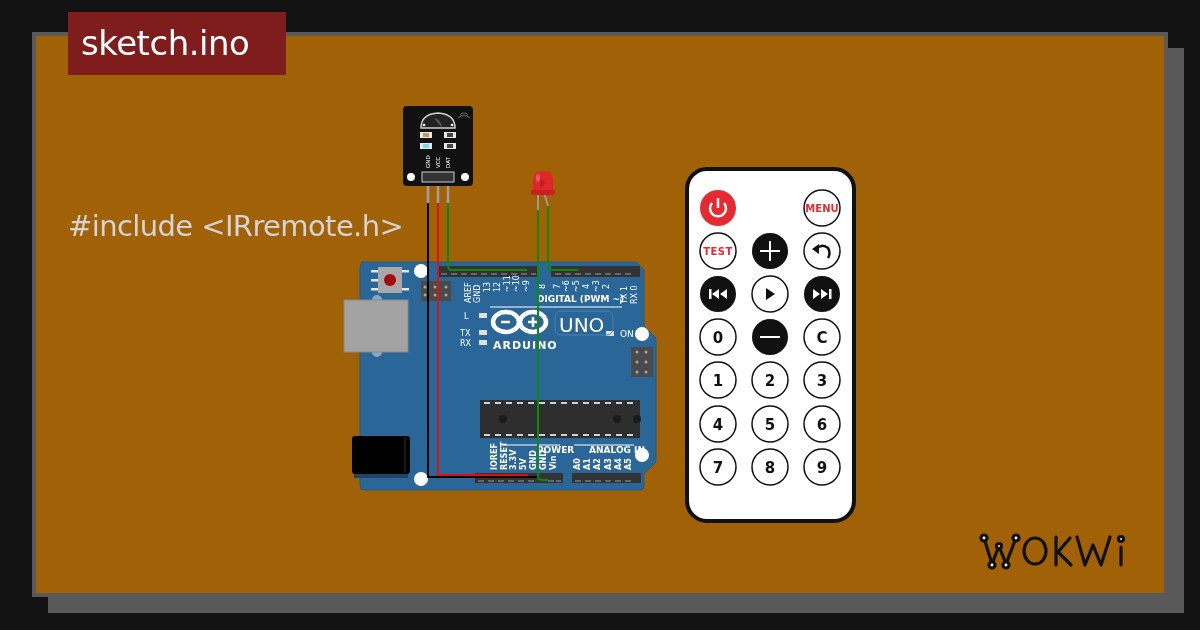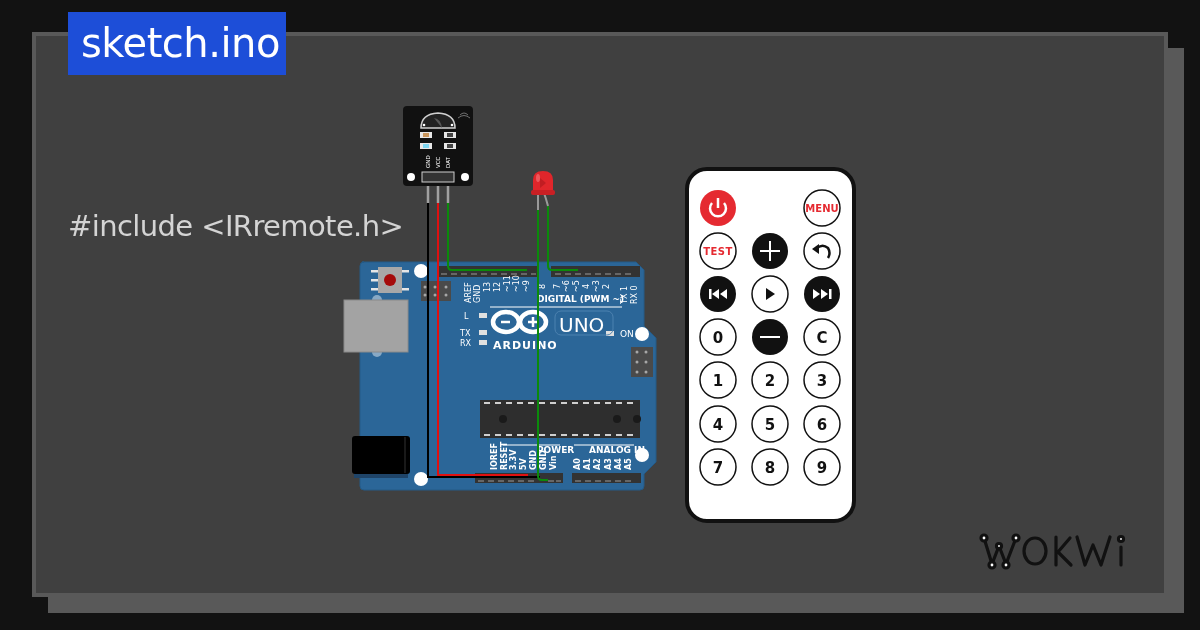--- a/index.html
+++ b/index.html
@@ -1,23 +1,23 @@
 <!DOCTYPE html>
 <html><head>
 <meta charset="utf-8">
 <style>
   * { box-sizing: border-box; margin: 0; padding: 0; }
   html, body { width: 1200px; height: 630px; overflow: hidden; background: #121212; }
   body { position: relative; font-family: "DejaVu Sans", sans-serif; }
 
   .shadow { position: absolute; left: 48px; top: 48px; width: 1136px; height: 565px; background: #595959; }
-  .card { position: absolute; left: 32px; top: 32px; width: 1136px; height: 565px; background: #404040; border: 4px solid #595959; overflow: hidden; }
-
-  .tab { position: absolute; left: 68px; top: 12px; width: 218px; height: 63px; background: #1d4ed8; color: #ffffff;
-         font-family: "DejaVu Sans", sans-serif; font-size: 40px; line-height: 63px; padding-left: 13px; letter-spacing: -0.5px; z-index: 5; }
+  .card { position: absolute; left: 32px; top: 32px; width: 1136px; height: 565px; background: #a16207; border: 4px solid #595959; overflow: hidden; }
+
+  .tab { position: absolute; left: 68px; top: 12px; width: 218px; height: 63px; background: #7f1d1d; color: #ffffff;
+         font-family: "DejaVu Sans", sans-serif; font-size: 34px; line-height: 63px; padding-left: 13px; letter-spacing: -0.5px; z-index: 5; }
 
   .code { position: absolute; left: 32px; top: 70px; font-family: "DejaVu Sans", sans-serif; font-size: 29px; color: #d4d4d4;
           line-height: 48px; white-space: pre; letter-spacing: -0.6px; }
   .code .line { height: 48px; }
 
   .stage { position: absolute; left: 0; top: 0; width: 1200px; height: 630px; }
 </style>
 </head>
 <body>
 

